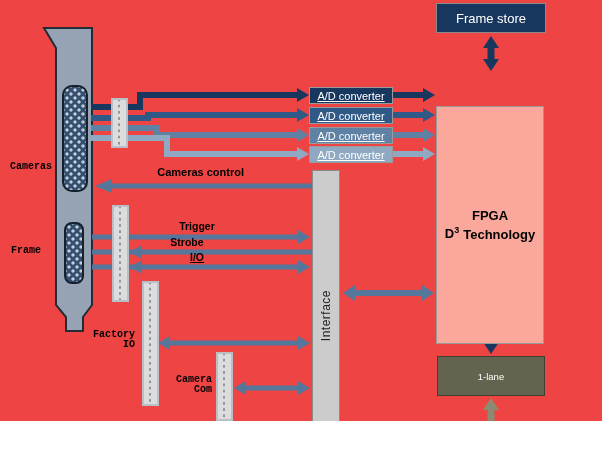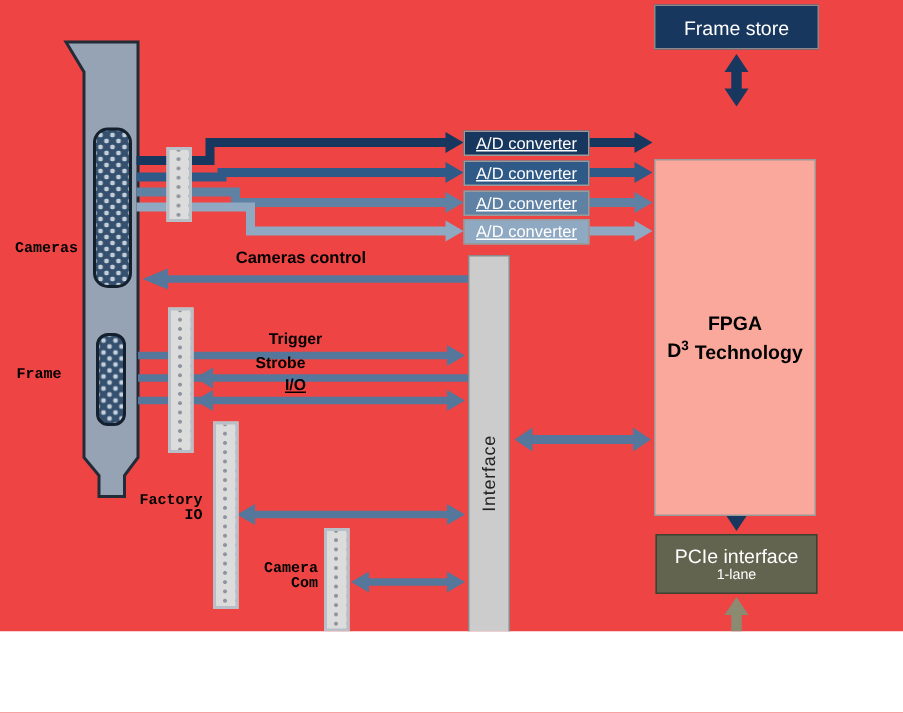--- a/index.html
+++ b/index.html
@@ -184,21 +184,20 @@
   </div>
 
   <div class="box fpga">
     <span>FPGA</span>
     <span>
       <span>D</span><sup>3</sup><span class="t2rest">Technology</span>
     </span>
   </div>
 
   <div class="box pcie">
-    <span class="l1">PCIe interface</span>
     <span class="l2">1-lane</span>
   </div>
 
   <div class="box iface">
     <span>Interface</span>
   </div>
 
   <div class="lab mono lab-cameras">Cameras</div>
   <div class="lab mono lab-system">Frame</div>
   <div class="lab mono lab-fio">

